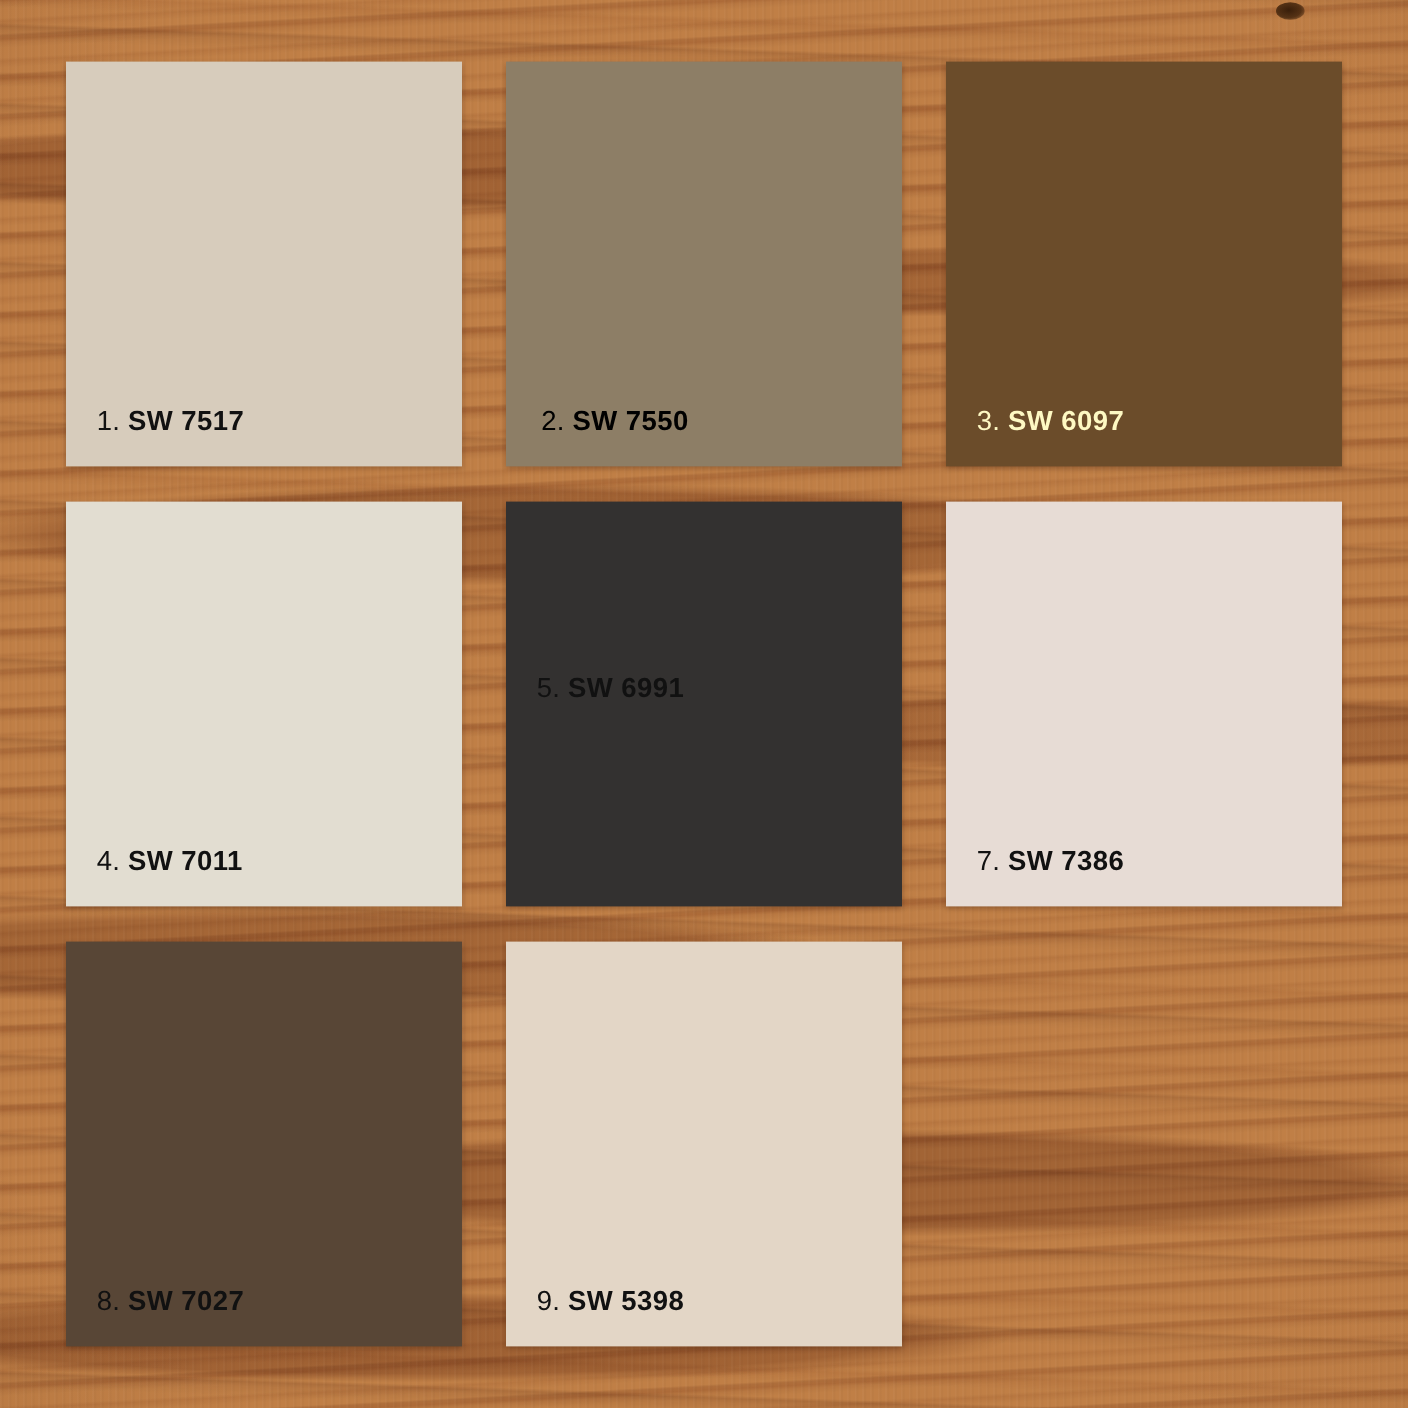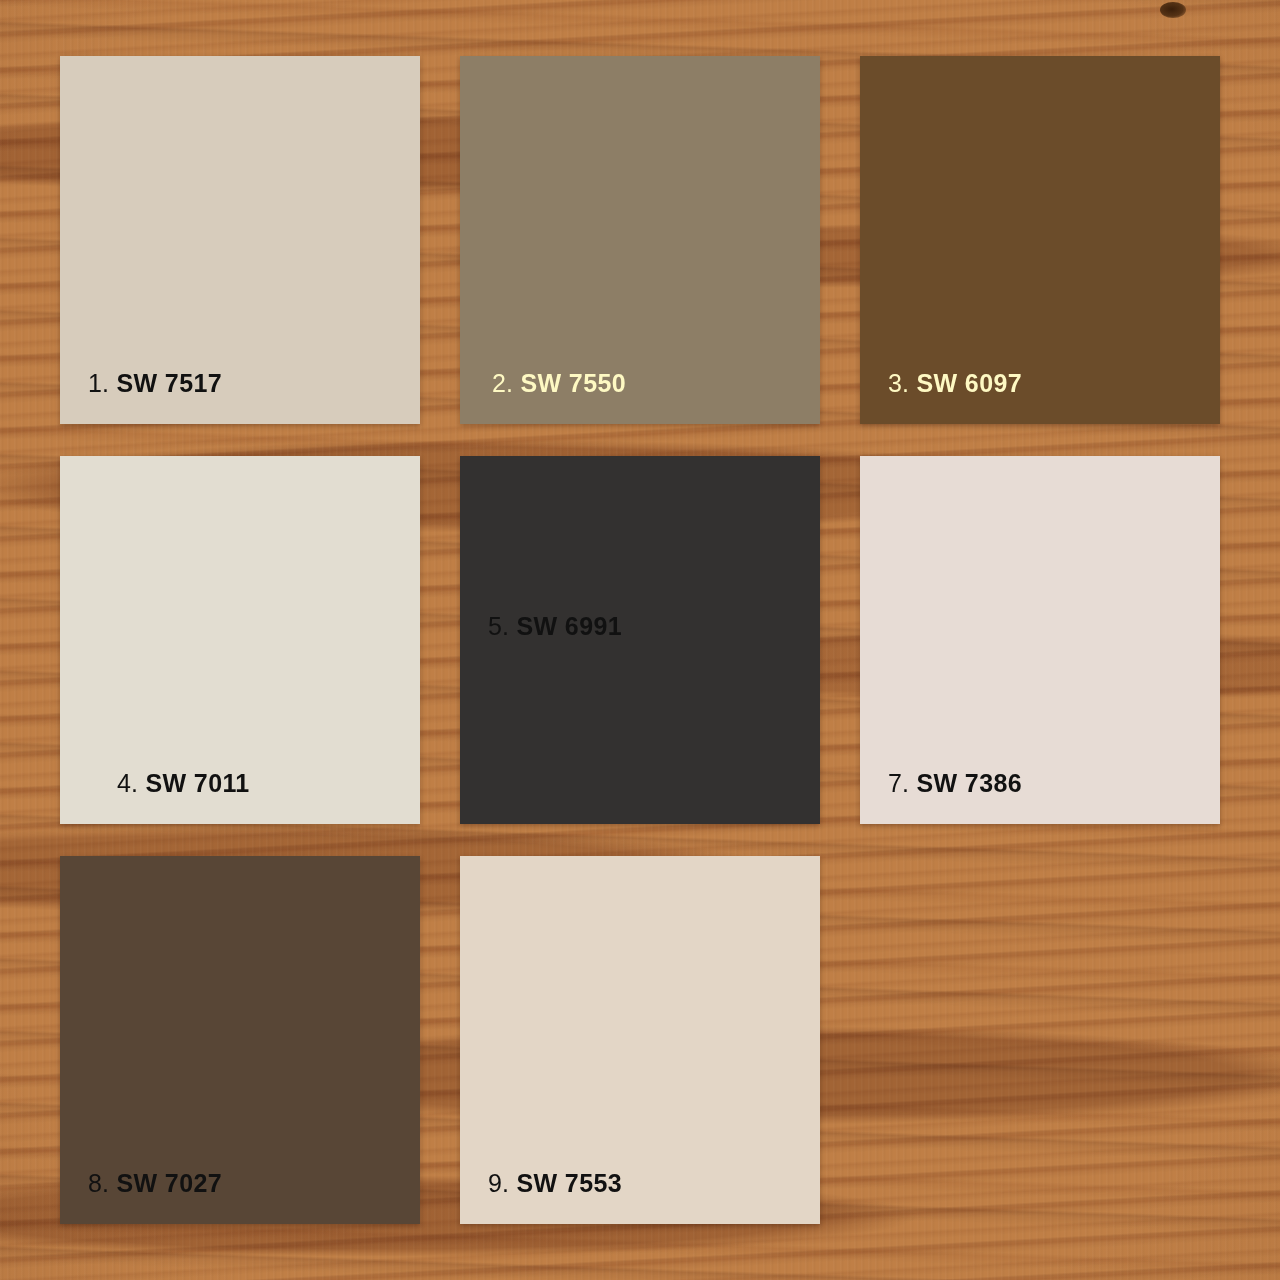--- a/index.html
+++ b/index.html
@@ -190,35 +190,35 @@
   <div class="wood-grain-h2"></div>
   <div class="wood-speckle"></div>
   <div class="wood-knot"></div>
   <div class="wood-vignette"></div>
 
   <div id="grid">
       <div class="swatch" style="background: rgb(215, 204, 188);">
         <div class="swatch-label" style="color: rgb(17, 17, 17);"><span class="swatch-index">1.</span> <span class="swatch-code">SW 7517</span></div>
       </div>
       <div class="swatch" style="background: rgb(141, 126, 102);">
-        <div class="swatch-label" style="color: #fef9c3; padding-left: 32px;"><span class="swatch-index">2.</span> <span class="swatch-code">SW 7550</span></div>
+        <div class="swatch-label" style="color: #000000; padding-left: 32px;"><span class="swatch-index">2.</span> <span class="swatch-code">SW 7550</span></div>
       </div>
       <div class="swatch" style="background: rgb(107, 76, 42);">
         <div class="swatch-label" style="color: #fef9c3;"><span class="swatch-index">3.</span> <span class="swatch-code">SW 6097</span></div>
       </div>
       <div class="swatch" style="background: rgb(226, 221, 209);">
-        <div class="swatch-label" style="color: rgb(17, 17, 17); margin-left: 29px;"><span class="swatch-index">4.</span> <span class="swatch-code">SW 7011</span></div>
+        <div class="swatch-label" style="color: rgb(17, 17, 17);"><span class="swatch-index">4.</span> <span class="swatch-code">SW 7011</span></div>
       </div>
       <div class="swatch" style="background: rgb(51, 49, 48); align-items: center;">
         <div class="swatch-label" style="color: rgb(17, 17, 17);"><span class="swatch-index">5.</span> <span class="swatch-code">SW 6991</span></div>
       </div>
       <div class="swatch" style="background: rgb(231, 220, 213);">
         <div class="swatch-label" style="color: rgb(17, 17, 17);"><span class="swatch-index">7.</span> <span class="swatch-code">SW 7386</span></div>
       </div>
       <div class="swatch" style="background: rgb(88, 70, 54);">
         <div class="swatch-label" style="color: rgb(17, 17, 17);"><span class="swatch-index">8.</span> <span class="swatch-code">SW 7027</span></div>
       </div>
       <div class="swatch" style="background: rgb(227, 214, 198);">
-        <div class="swatch-label" style="color: rgb(17, 17, 17);"><span class="swatch-index">9.</span> <span class="swatch-code">SW 7553</span></div>
+        <div class="swatch-label" style="color: rgb(17, 17, 17);"><span class="swatch-index">9.</span> <span class="swatch-code">SW 5398</span></div>
       </div>
     </div>
 
 </div>
 
 </body></html>

